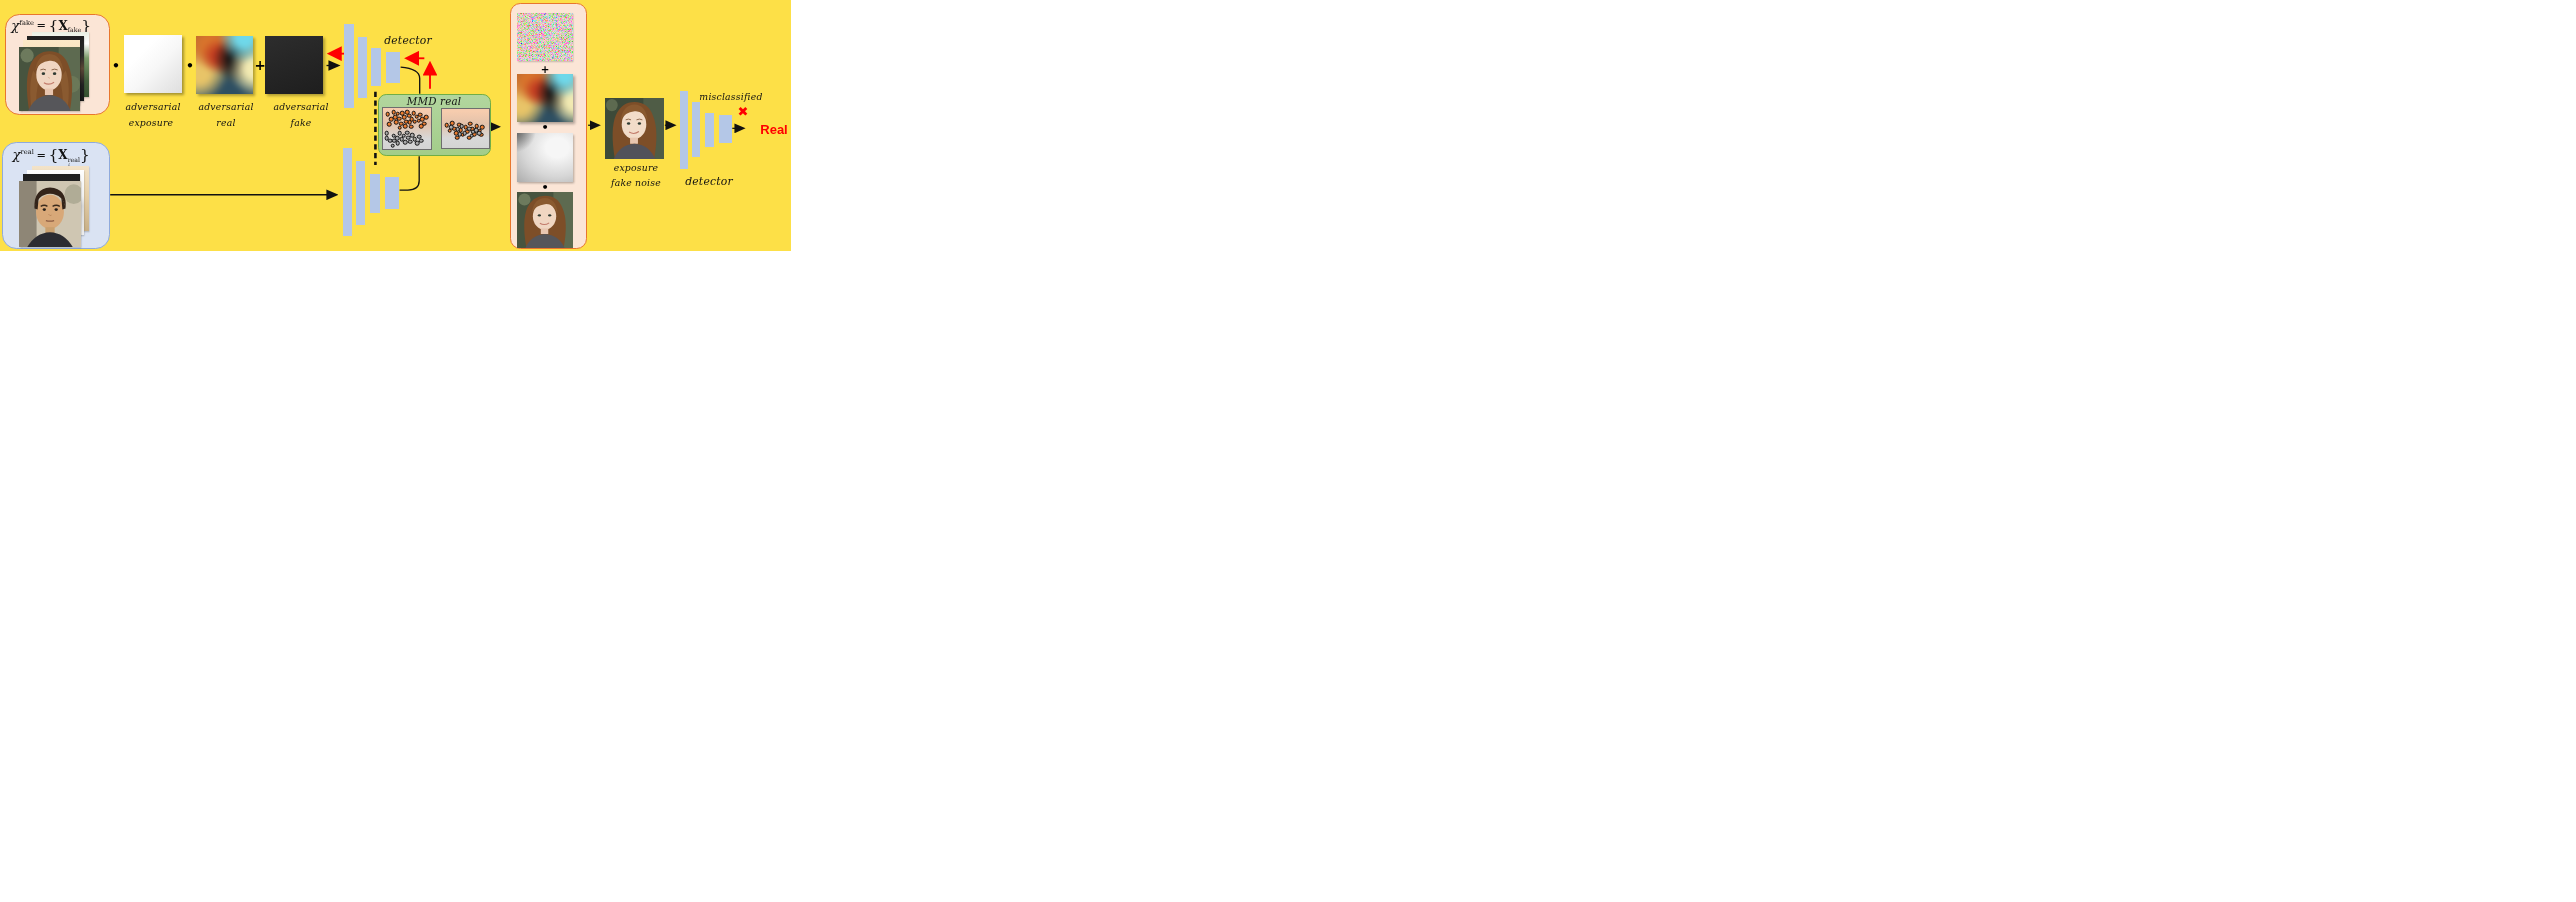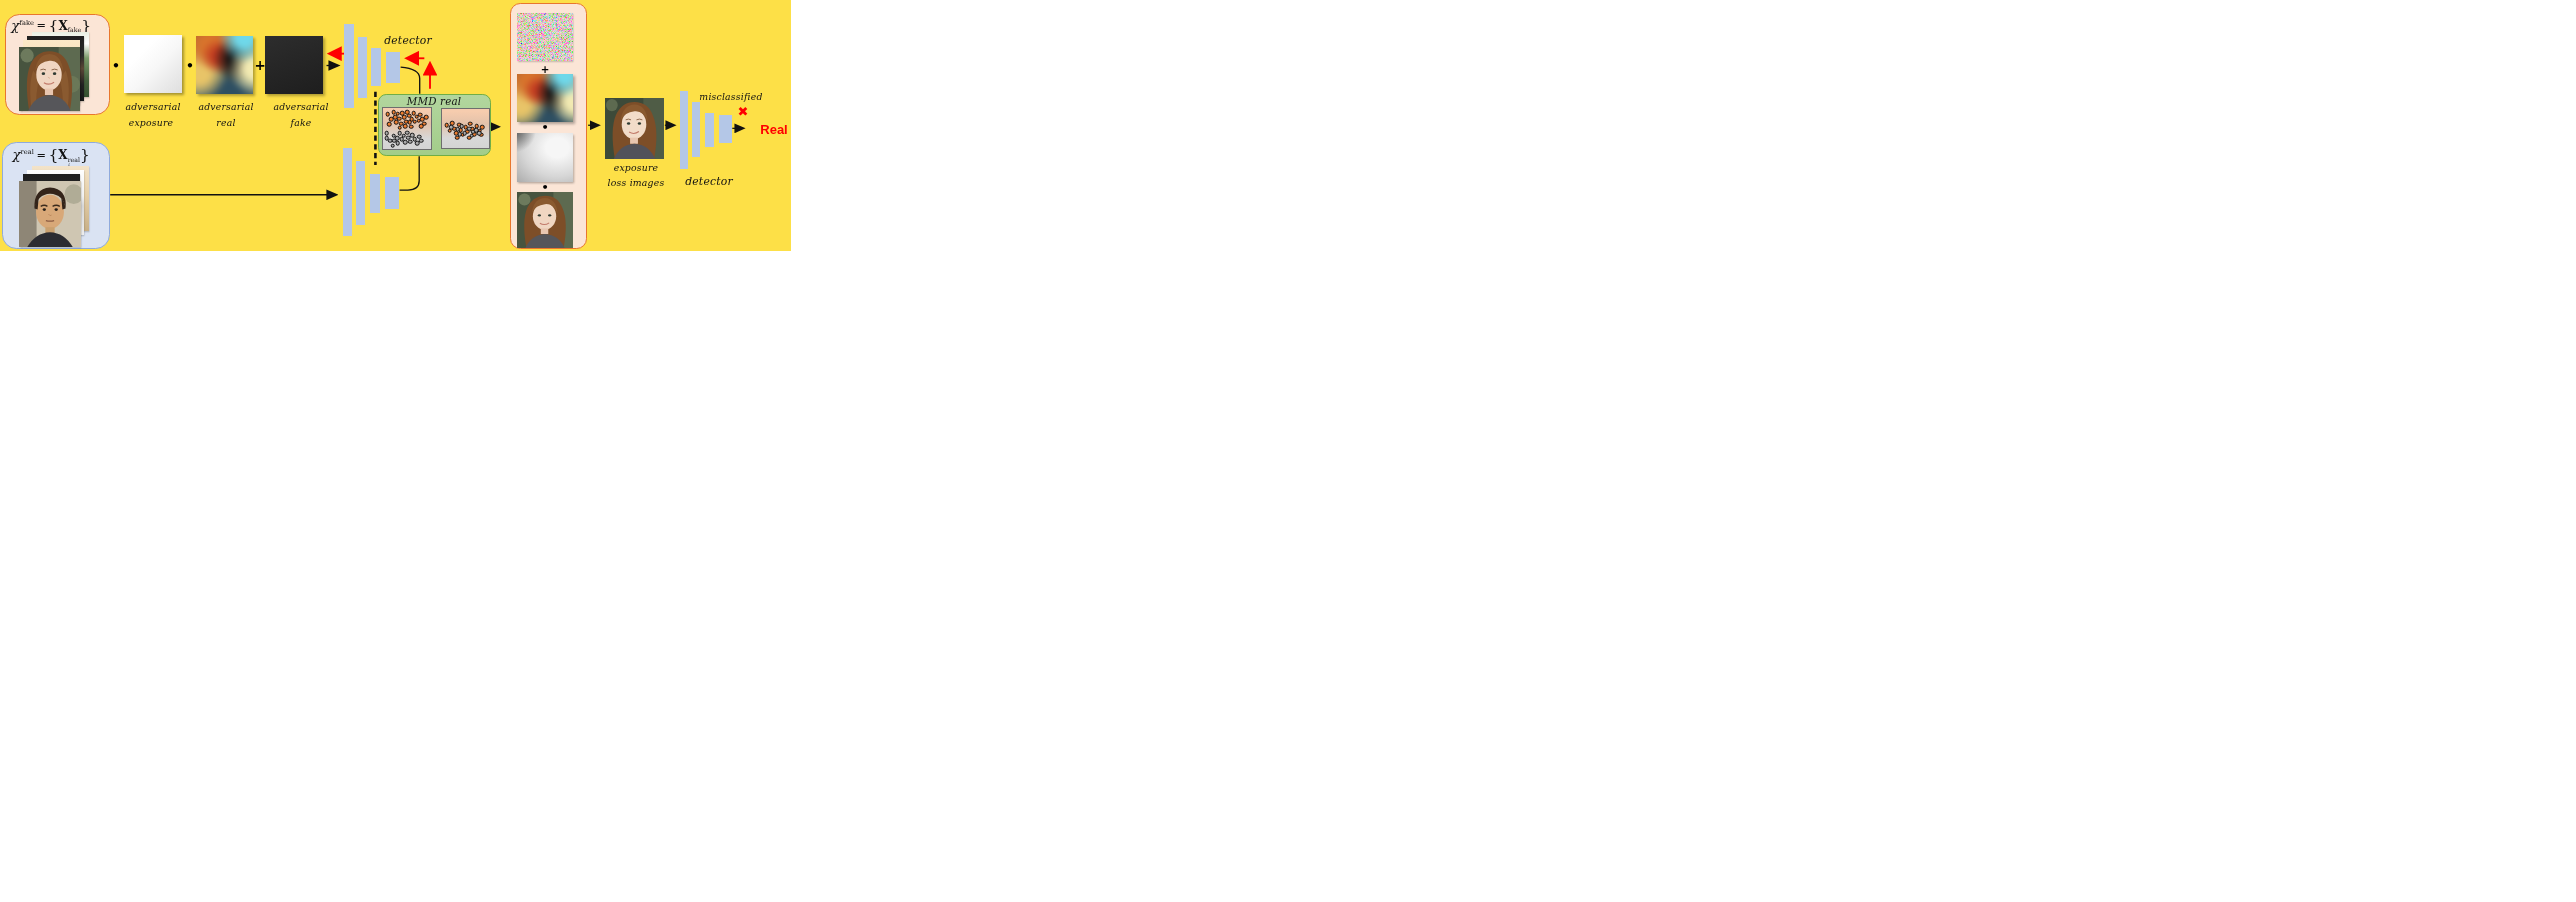--- a/index.html
+++ b/index.html
@@ -315,21 +315,21 @@
       <ellipse cx="48" cy="50" rx="3.4" ry="2.5" fill="#2e3b33"></ellipse>
       <ellipse cx="70" cy="50" rx="3.4" ry="2.5" fill="#2e3b33"></ellipse>
       <path d="M42,43 Q48,40 53,43" stroke="#7a5236" stroke-width="1.6" fill="none"></path>
       <path d="M64,43 Q70,40 76,43" stroke="#7a5236" stroke-width="1.6" fill="none"></path>
       <path d="M49,67 Q59,73 69,66" stroke="#c27a6a" stroke-width="2.2" fill="none"></path>
       <rect x="51" y="78" width="16" height="12" fill="#e8c6b0"></rect>
       <path d="M18,120 Q30,92 60,90 Q90,92 102,120 Z" fill="#52525a"></path>
     </svg>
   </div>
   <div class="cap" style="left:636px;top:167px;">exposure</div>
-  <div class="cap" style="left:636px;top:182px;">loss images</div>
+  <div class="cap" style="left:636px;top:182px;">fake noise</div>
 
   <div class="bar" style="left:680px;top:91px;width:8.2px;height:78px;"></div>
   <div class="bar" style="left:692px;top:102px;width:8.2px;height:55px;"></div>
   <div class="bar" style="left:705px;top:113px;width:8.8px;height:34px;"></div>
   <div class="bar" style="left:719px;top:115px;width:13px;height:28px;"></div>
   <div class="cap" style="left:709px;top:181px;font-size:10.8px;">detector</div>
 
   <div class="cap misclassified" style="left:731px;top:96px;text-align:center;">misclassified</div>
   <div class="xmark" style="left:743px;top:111px;">✖</div>
   <div class="real-label" style="left:774px;top:129px;">Real</div>

